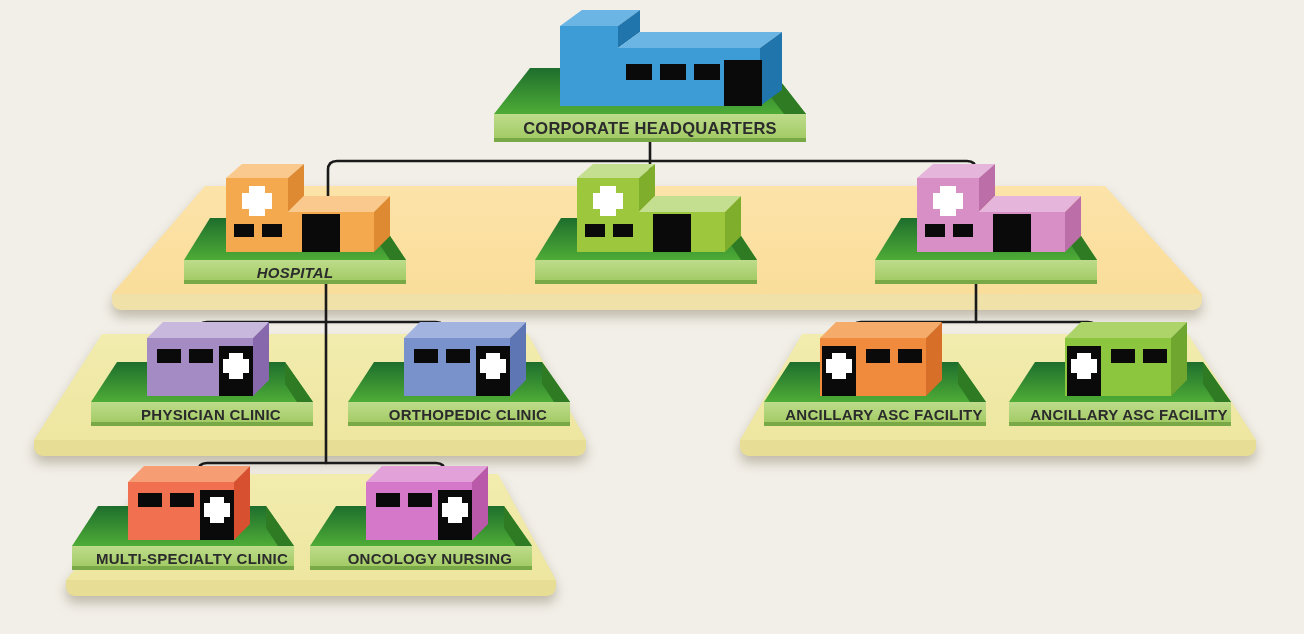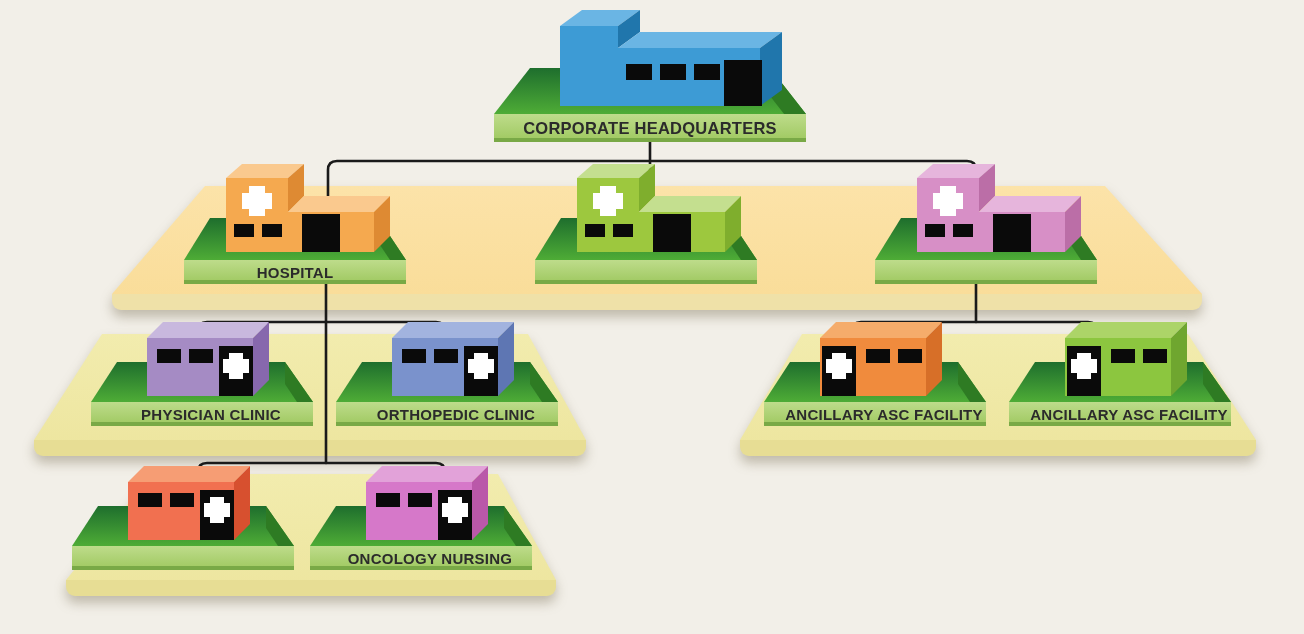--- a/index.html
+++ b/index.html
@@ -29,21 +29,21 @@
   .connectors{position:absolute;left:0;top:0;z-index:2;pointer-events:none;}
   .connectors path{fill:none;stroke:var(--connector,#1A1A1A);stroke-width:2.6;stroke-linecap:round;}
 
   
   .node{position:absolute;z-index:3;}
   .node svg{display:block;}
   .node .label{position:absolute;display:flex;align-items:center;justify-content:center;
     font-weight:700;font-size:15px;letter-spacing:.25px;color:var(--label,#2B2B2B);
     white-space:nowrap;}
   .node.office .label{left:24px;top:108px;width:312px;height:28px;font-size:16.5px;}
-  .node.medical .label{left:8px;top:104px;width:222px;height:24px;}
+  .node.medical .label{left:8px;top:104px;width:222px;height:24px;font-style:italic;}
   .node.clinic .label{left:8px;top:92px;width:240px;height:24px;}
   .band,.band *{pointer-events:none;}
 </style>
 </head>
 <body>
 
 <div class="canvas">
 
   <div class="band band-tan" id="band2" style="left:100px;top:184px;width:1110px;height:130px;z-index:1">
     <div class="top"></div>
@@ -219,21 +219,21 @@
         <rect x="64" y="28" width="106" height="58" fill="#A58BC4"></rect>
         <rect x="74" y="39" width="24" height="14" fill="#0A0A0A"></rect>
         <rect x="106" y="39" width="24" height="14" fill="#0A0A0A"></rect>
         <rect x="136" y="36" width="34" height="50" fill="#0A0A0A"></rect>
         <rect x="146" y="43" width="14" height="26" fill="#FFFFFF"></rect>
         <rect x="140" y="49" width="26" height="14" fill="#FFFFFF"></rect>
       </svg>
     <div class="label">PHYSICIAN CLINIC</div>
   </div>
 
-  <div class="node clinic" style="left:328px;top:310px">
+  <div class="node clinic" style="left:340px;top:310px">
     <svg viewBox="0 0 240 120" width="240" height="120">
         <defs>
     <linearGradient id="pt-orthopedic-clinic" x1="0" y1="0" x2="0" y2="1">
       <stop offset="0" stop-color="#1E6E2D"></stop>
       <stop offset="1" stop-color="#4EAC36"></stop>
           </linearGradient>
     <linearGradient id="pf-orthopedic-clinic" x1="0" y1="0" x2="0" y2="1">
       <stop offset="0" stop-color="#BEDC8B"></stop>
       <stop offset="0.84" stop-color="#A3CB66"></stop>
       <stop offset="0.85" stop-color="#79A946"></stop>
@@ -274,20 +274,21 @@
         <rect x="8" y="92" width="222" height="24" fill="url(#pf-multi-specialty-clinic)"></rect>
         <polygon points="64,28 170,28 186,12 80,12" fill="#F69D74"></polygon>
         <polygon points="170,28 186,12 186,70 170,86" fill="#D7502F"></polygon>
         <rect x="64" y="28" width="106" height="58" fill="#F17050"></rect>
         <rect x="74" y="39" width="24" height="14" fill="#0A0A0A"></rect>
         <rect x="106" y="39" width="24" height="14" fill="#0A0A0A"></rect>
         <rect x="136" y="36" width="34" height="50" fill="#0A0A0A"></rect>
         <rect x="146" y="43" width="14" height="26" fill="#FFFFFF"></rect>
         <rect x="140" y="49" width="26" height="14" fill="#FFFFFF"></rect>
       </svg>
+    <div class="label">MULTI-SPECIALTY CLINIC</div>
   </div>
 
   <div class="node clinic" style="left:302px;top:454px">
     <svg viewBox="0 0 240 120" width="240" height="120">
         <defs>
     <linearGradient id="pt-oncology-clinic" x1="0" y1="0" x2="0" y2="1">
       <stop offset="0" stop-color="#1E6E2D"></stop>
       <stop offset="1" stop-color="#4EAC36"></stop>
           </linearGradient>
     <linearGradient id="pf-oncology-clinic" x1="0" y1="0" x2="0" y2="1">

